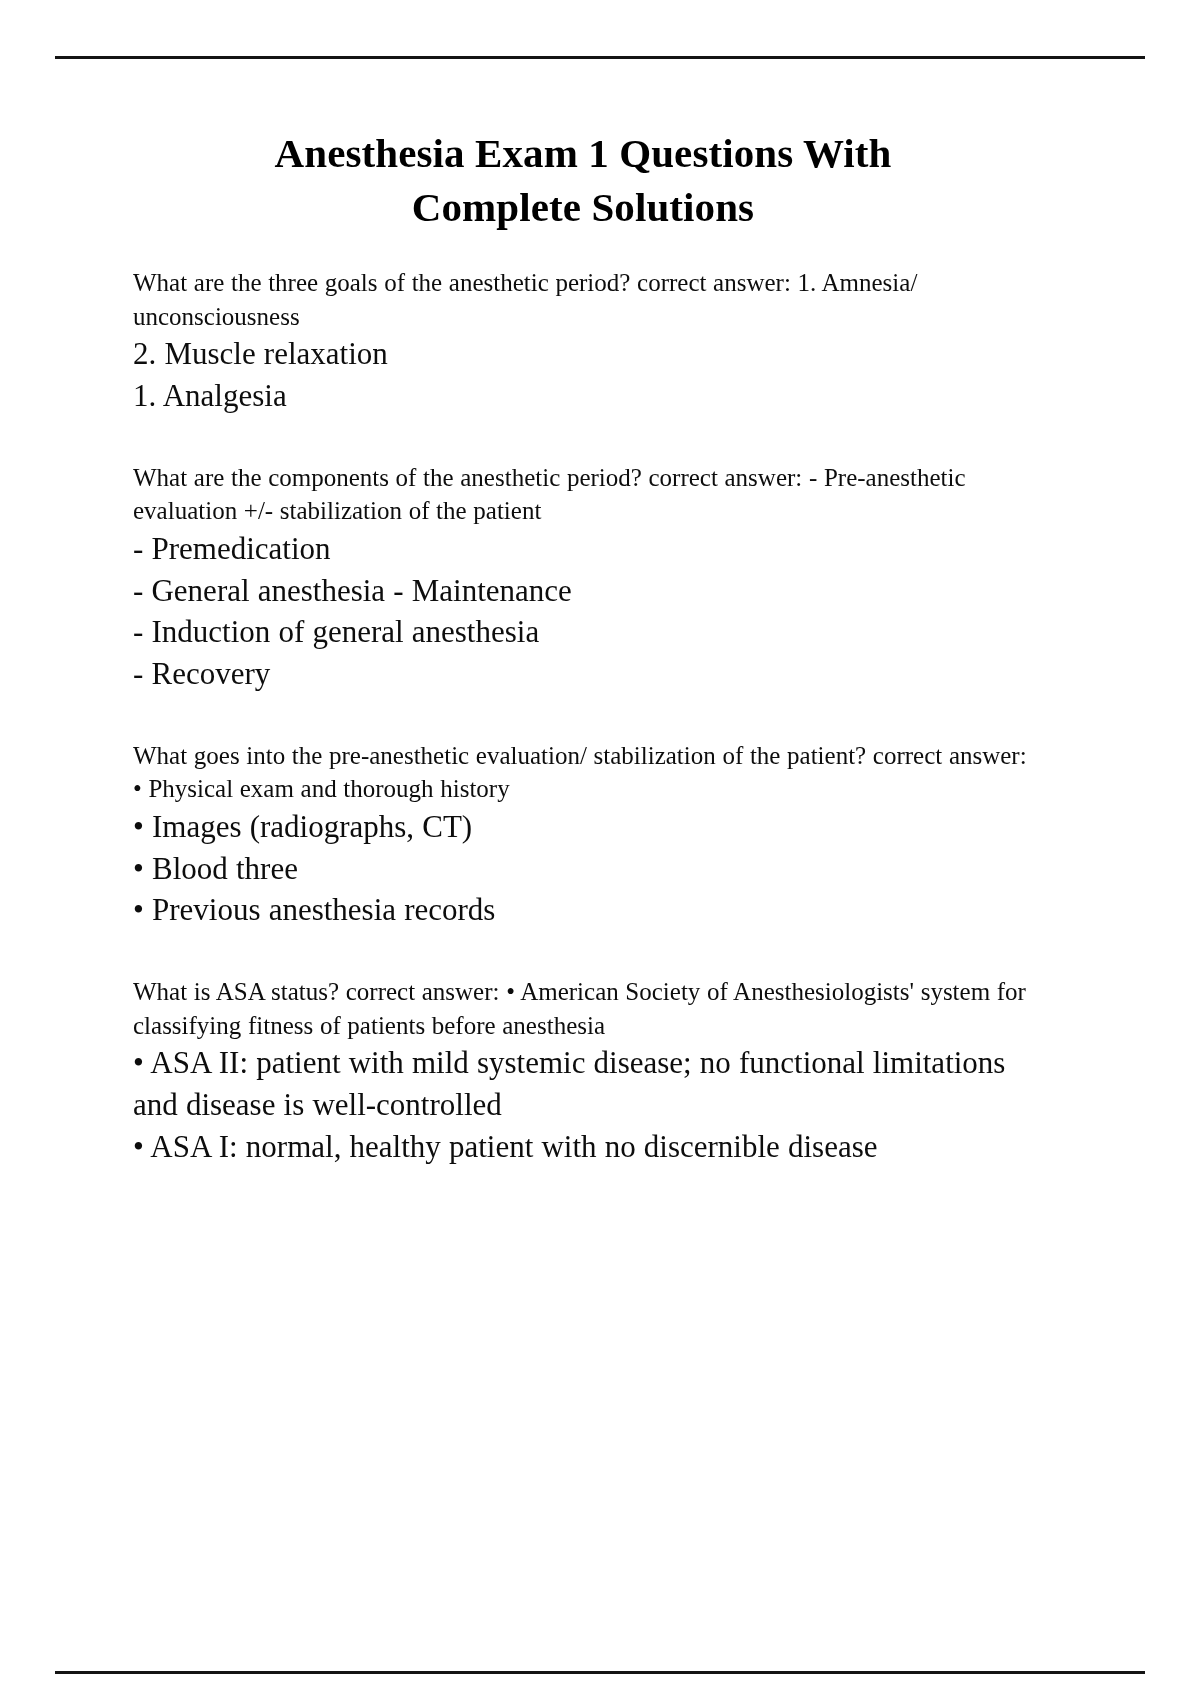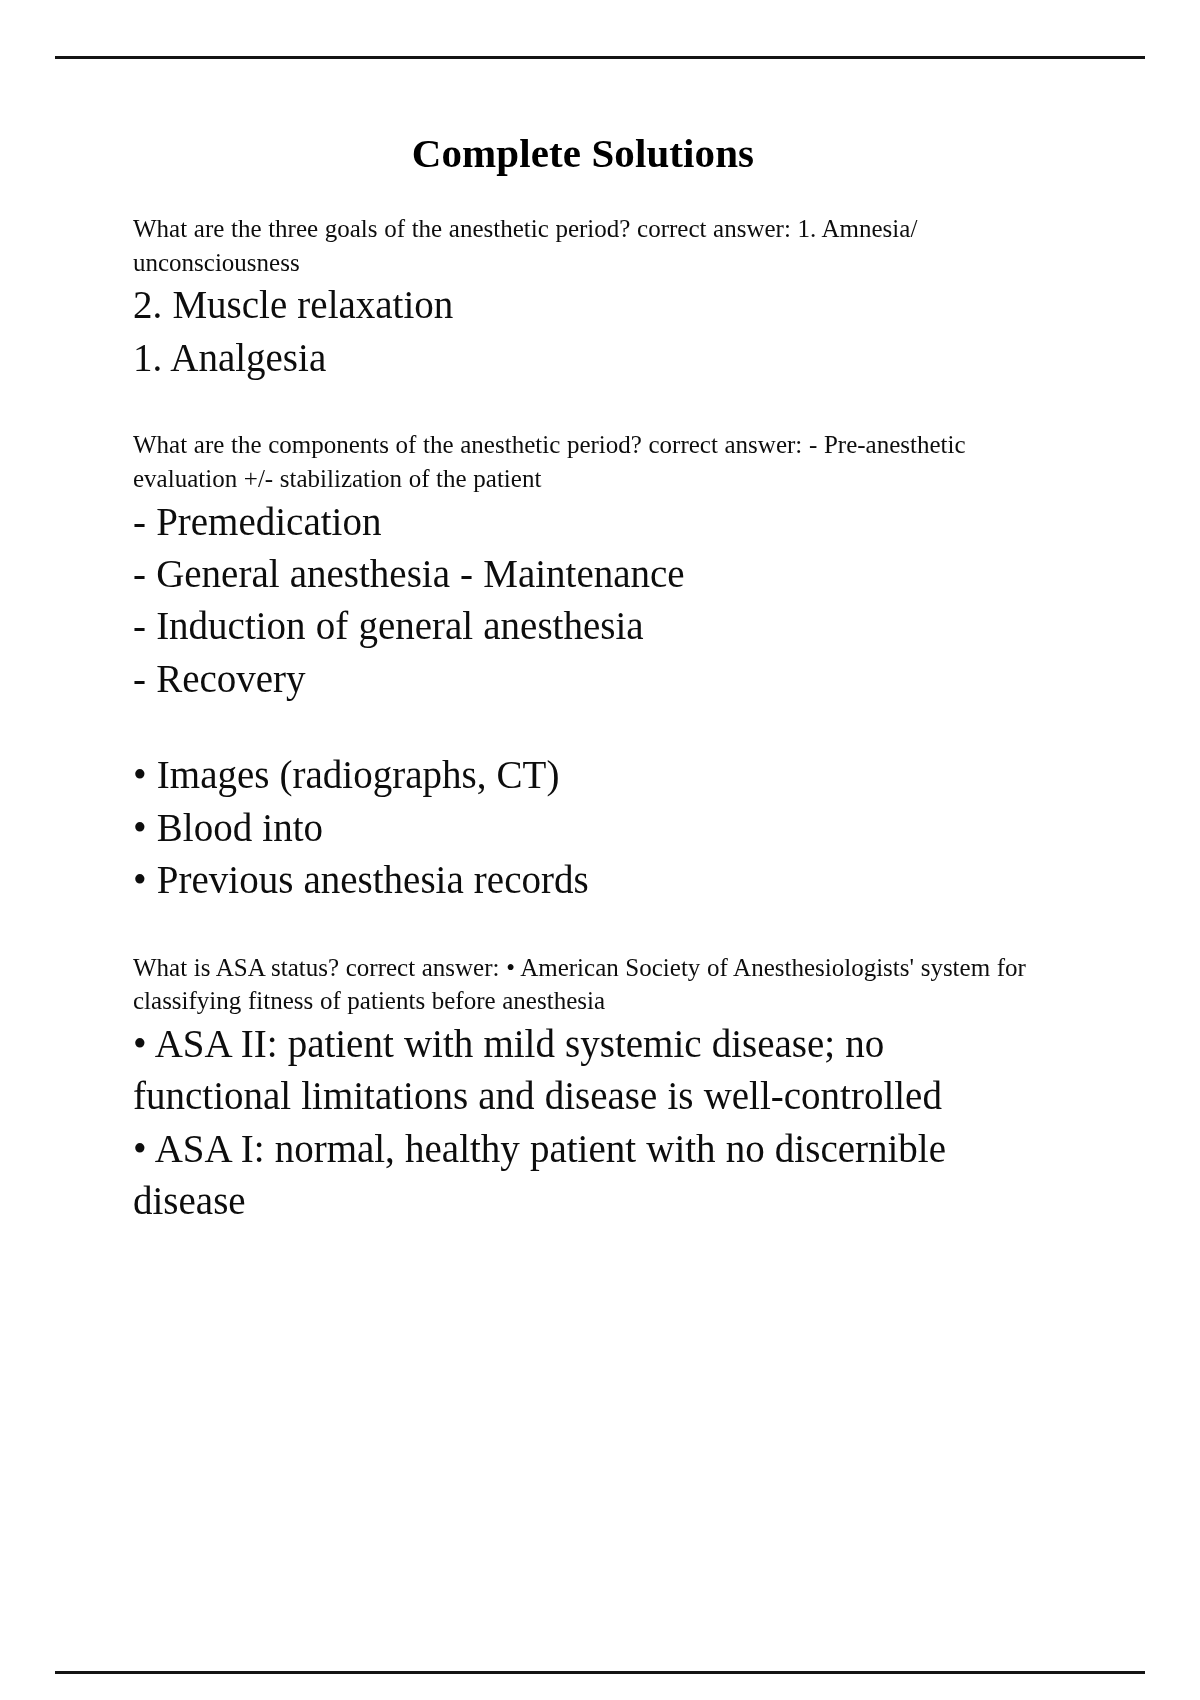--- a/index.html
+++ b/index.html
@@ -64,38 +64,39 @@
     text-align: left;
     word-spacing: 0.4px;
   }
 
   .qa-lines {
     margin: 0;
     padding: 0;
     list-style: none;
   }
   .qa-lines li {
-    font-size: 39px;
+    font-size: 31px;
     line-height: 1.345;
     margin: 0;
     padding: 0;
     text-align: left;
     word-spacing: 0.4px;
   }
 </style>
 </head>
 <body>
 
 <div class="page">
 
   <div class="rule rule-top"></div>
 
   <div class="content">
 
     <h1 class="doc-title">
+      <span class="title-line">Anesthesia Exam 1 Questions With</span>
       <span class="title-line">Complete Solutions</span>
     </h1>
 
     <section class="qa-block">
       <p class="qa-lead">What are the three goals of the anesthetic period? correct answer:  1. Amnesia/ unconsciousness</p>
       <ul class="qa-lines">
         <li>2. Muscle relaxation</li>
         <li>1. Analgesia</li>
       </ul>
     </section>
@@ -104,23 +105,24 @@
       <p class="qa-lead">What are the components of the anesthetic period? correct answer:  - Pre-anesthetic evaluation +/- stabilization of the patient</p>
       <ul class="qa-lines">
         <li>- Premedication</li>
         <li>- General anesthesia - Maintenance</li>
         <li>- Induction of general anesthesia</li>
         <li>- Recovery</li>
       </ul>
     </section>
 
     <section class="qa-block">
+      <p class="qa-lead">What goes into the pre-anesthetic evaluation/ stabilization of the patient? correct answer:  • Physical exam and thorough history</p>
       <ul class="qa-lines">
         <li>• Images (radiographs, CT)</li>
-        <li>• Blood into</li>
+        <li>• Blood three</li>
         <li>• Previous anesthesia records</li>
       </ul>
     </section>
 
     <section class="qa-block">
       <p class="qa-lead">What is ASA status? correct answer:  • American Society of Anesthesiologists' system for classifying fitness of patients before anesthesia</p>
       <ul class="qa-lines">
         <li>• ASA II: patient with mild systemic disease; no functional limitations and disease is well-controlled</li>
         <li>• ASA I: normal, healthy patient with no discernible disease</li>
       </ul>

